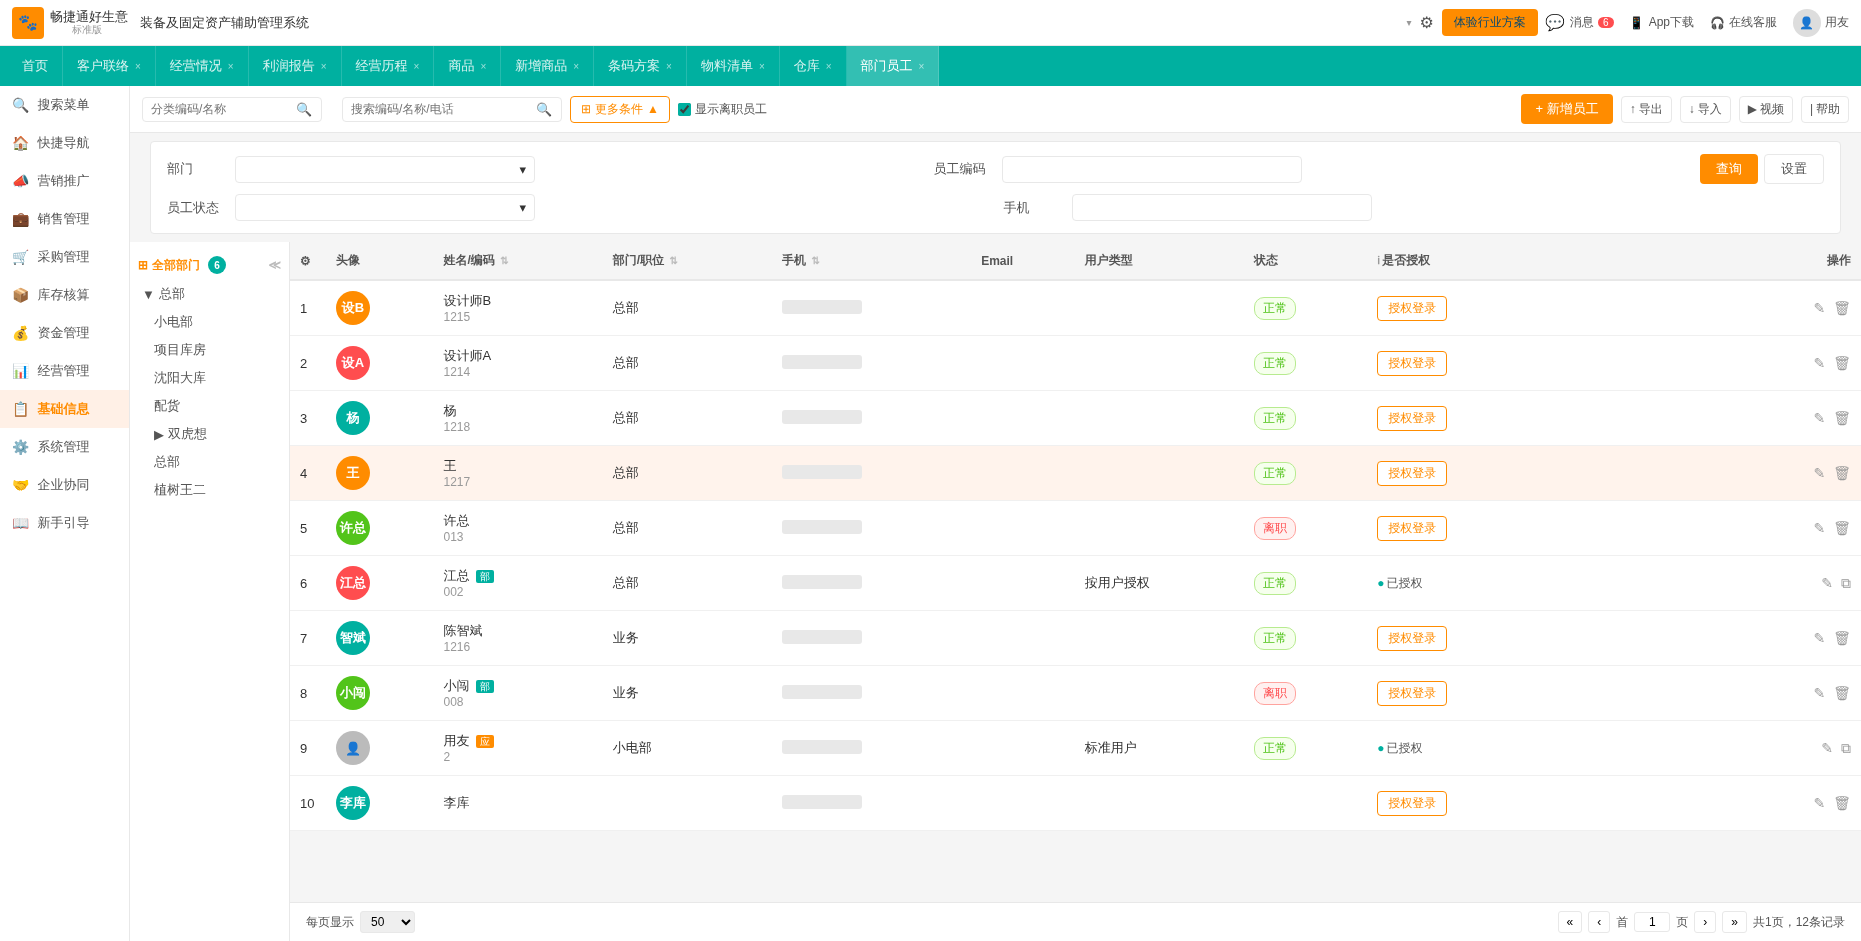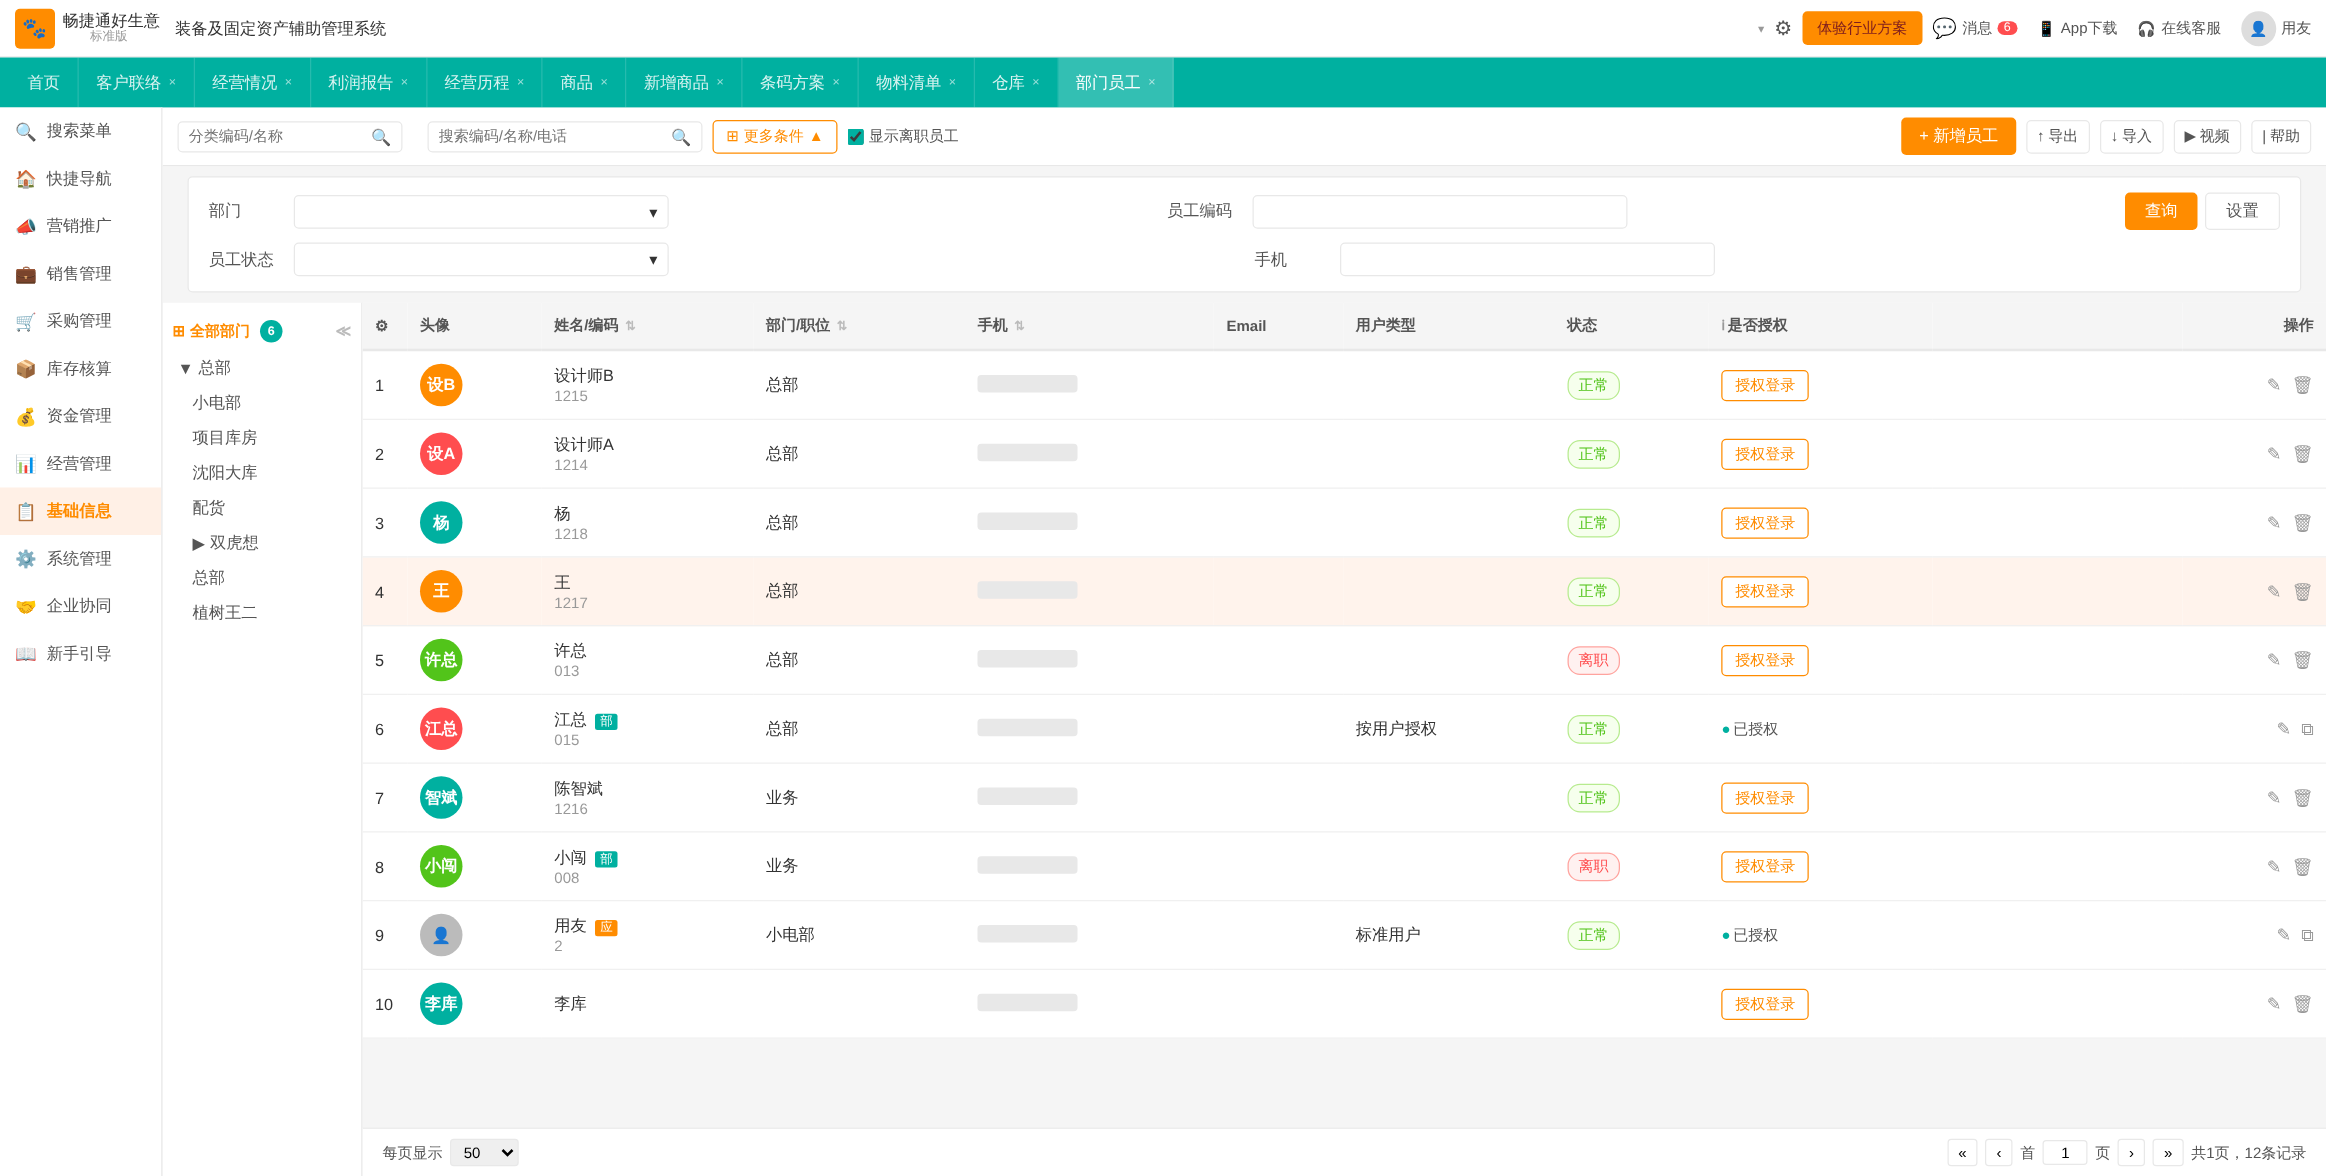--- a/index.html
+++ b/index.html
@@ -13,21 +13,21 @@
     }
     .logo-area { display: flex; align-items: center; gap: 6px; min-width: 120px; }
     .logo-icon { width: 32px; height: 32px; background: #ff8c00; border-radius: 4px; display: flex; align-items: center; justify-content: center; color: white; font-size: 16px; }
     .logo-text { font-size: 13px; color: #333; line-height: 1.2; }
     .logo-text .sub { font-size: 10px; color: #999; margin-left: 22px; }
     .system-name { font-size: 13px; color: #333; flex: 1; }
     .header-right { display: flex; align-items: center; gap: 16px; margin-left: auto; }
     .header-btn { display: flex; align-items: center; gap: 4px; color: #555; font-size: 12px; cursor: pointer; }
     .header-btn .icon { font-size: 16px; }
     .badge { background: #ff4d4f; color: white; border-radius: 10px; padding: 0 5px; font-size: 10px; min-width: 16px; text-align: center; }
-    .try-btn { background: #ff8c00; color: #7f1d1d; border: none; border-radius: 4px; padding: 5px 12px; font-size: 12px; cursor: pointer; }
+    .try-btn { background: #ff8c00; color: #0c4a6e; border: none; border-radius: 4px; padding: 5px 12px; font-size: 12px; cursor: pointer; }
     .dropdown-arrow { color: #999; font-size: 10px; }
     .gear-icon { font-size: 16px; color: #555; cursor: pointer; }
     .user-avatar { width: 28px; height: 28px; border-radius: 50%; background: #ddd; display: flex; align-items: center; justify-content: center; font-size: 12px; color: #999; }
 
     
     .nav-tabs {
       display: flex; align-items: center; background: #00b0a0; height: 40px; padding: 0 8px; overflow: hidden;
     }
     .nav-tab {
       display: flex; align-items: center; gap: 4px; padding: 0 14px; height: 40px;
@@ -547,21 +547,21 @@
               </tr>
 
               <tr>
                 <td>6</td>
                 <td>
                     <div class="avatar av-red">江总</div>
                   </td>
                 <td>
                   <div class="name-code">
                     <span class="emp-name">江总 <span class="dept-tag">部</span></span>
-                    <span class="emp-code">015</span>
+                    <span class="emp-code">002</span>
                   </div>
                 </td>
                 <td>总部</td>
                 <td><span class="blurred"></span></td>
                 <td></td>
                 <td>按用户授权</td>
                 <td><span class="status-badge status-normal">正常</span></td>
                 <td><span class="authorized"><span class="dot-auth">●</span>已授权</span></td>
                 <td></td>
                 <td>

